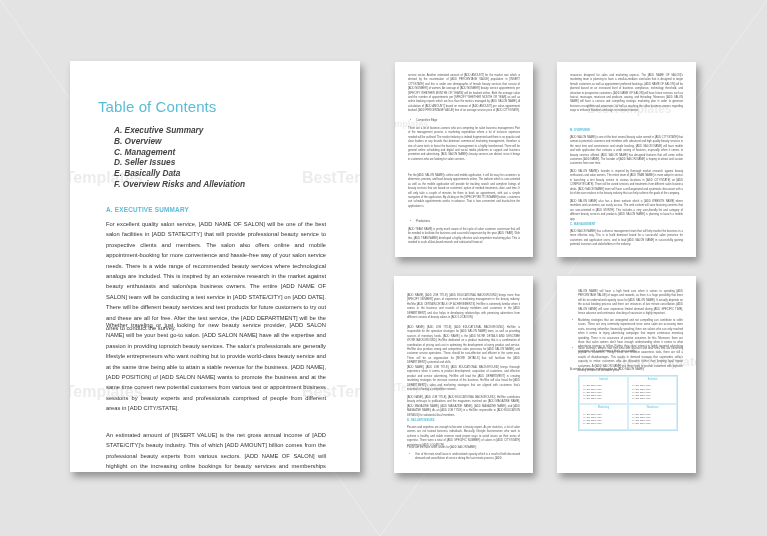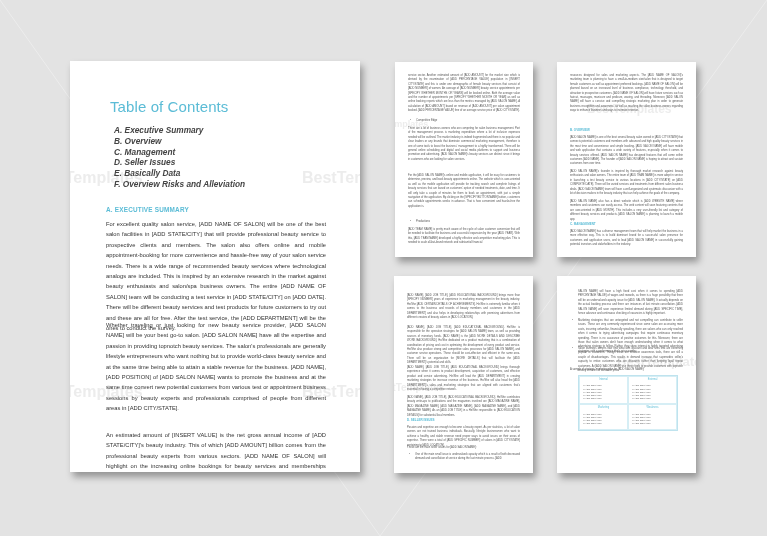--- a/index.html
+++ b/index.html
@@ -20,21 +20,21 @@
     position: absolute;
     color: rgba(200,200,200,0.35);
     font-family: Liberation Sans, sans-serif;
     font-weight: bold;
     white-space: nowrap;
     pointer-events: none;
   }
   
   #page-main { left: 70px; top: 61px; width: 290px; height: 411px; }
   #page-main .toc-title {
-    position: absolute; left: 40px; top: 37px;
+    position: absolute; left: 28px; top: 37px;
     font-size: 15px; color: #5bbcd6; letter-spacing: 0.1px;
   }
   #page-main .toc-list {
     position: absolute; left: 44px; top: 64px; list-style: none;
   }
   #page-main .toc-list li {
     font-size: 8.3px; font-style: italic; font-weight: bold; color: #444;
     line-height: 10.8px;
   }
   #page-main .section-heading {

